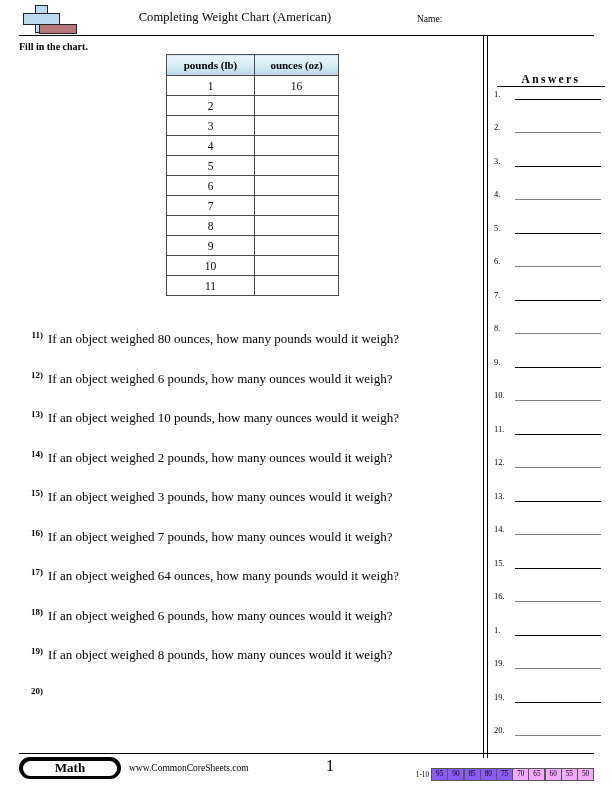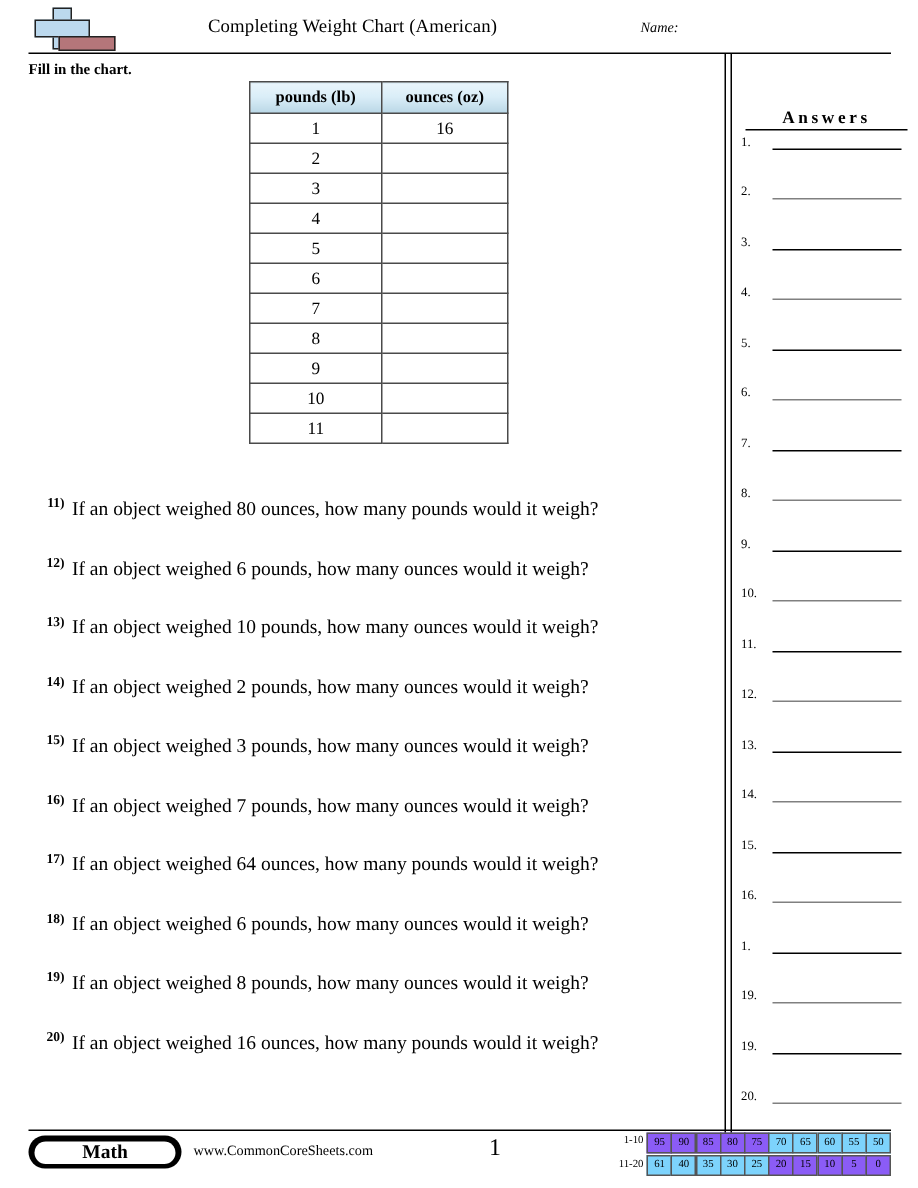--- a/index.html
+++ b/index.html
@@ -54,23 +54,22 @@
   #title {
     position: absolute;
     left: 0; top: 10px;
     width: 470px;
     text-align: center;
     font-size: 12.5px;
     letter-spacing: 0.1px;
   }
   #name-label {
     position: absolute;
-    left: 427px; top: 14px;
+    left: 417px; top: 14px;
     font-size: 9.5px;
-    font-style: italic;
   }
   #header-rule {
     position: absolute;
     left: 19px; top: 34.5px;
     width: 575px; height: 0;
     border-top: 1.6px solid #000;
   }
 
   
   #instruction {
@@ -216,42 +215,42 @@
     width: 60px;
     text-align: center;
     font-size: 16px;
   }
   #score-grid {
     position: absolute;
     left: 401px; top: 755px;
   }
   .score-row {
     display: flex;
-    align-items: flex-start;
-    height: 16px;
+    align-items: flex-end;
+    height: 26px;
   }
   .score-label {
     width: 28px;
     font-size: 7.2px;
     text-align: right;
     padding-right: 3px;
     line-height: 11.5px;
   }
   .score-cell {
     width: 17px;
     font-size: 7.2px;
     text-align: center;
     line-height: 11.5px;
     border: 0.8px solid #555;
     margin-left: -0.8px;
     box-sizing: border-box;
     background: #8b5cf6;
   }
   .score-cell.shaded {
-    background: #7dd3fc;
+    background: #f0abfc;
   }
   .score-row + .score-row .score-cell {
     margin-top: -0.8px;
   }
 </style>
 </head>
 <body>
 
 <div id="header">
   <div id="logo">
@@ -353,21 +352,20 @@
     <div class="q-row">
       <div class="q-num">18)</div>
       <div class="q-text">If an object weighed 6 pounds, how many ounces would it weigh?</div>
     </div>
     <div class="q-row">
       <div class="q-num">19)</div>
       <div class="q-text">If an object weighed 8 pounds, how many ounces would it weigh?</div>
     </div>
     <div class="q-row">
       <div class="q-num">20)</div>
-      <div class="q-text">If an object weighed 16 ounces, how many pounds would it weigh?</div>
     </div>
   </div>
 
 <div id="divider-outer"></div>
 <div id="divider-inner"></div>
 
 <div id="answers-title">Answers</div>
 <div id="answers-list">
     <div class="ans-row">
       <div class="ans-num">1.</div>

